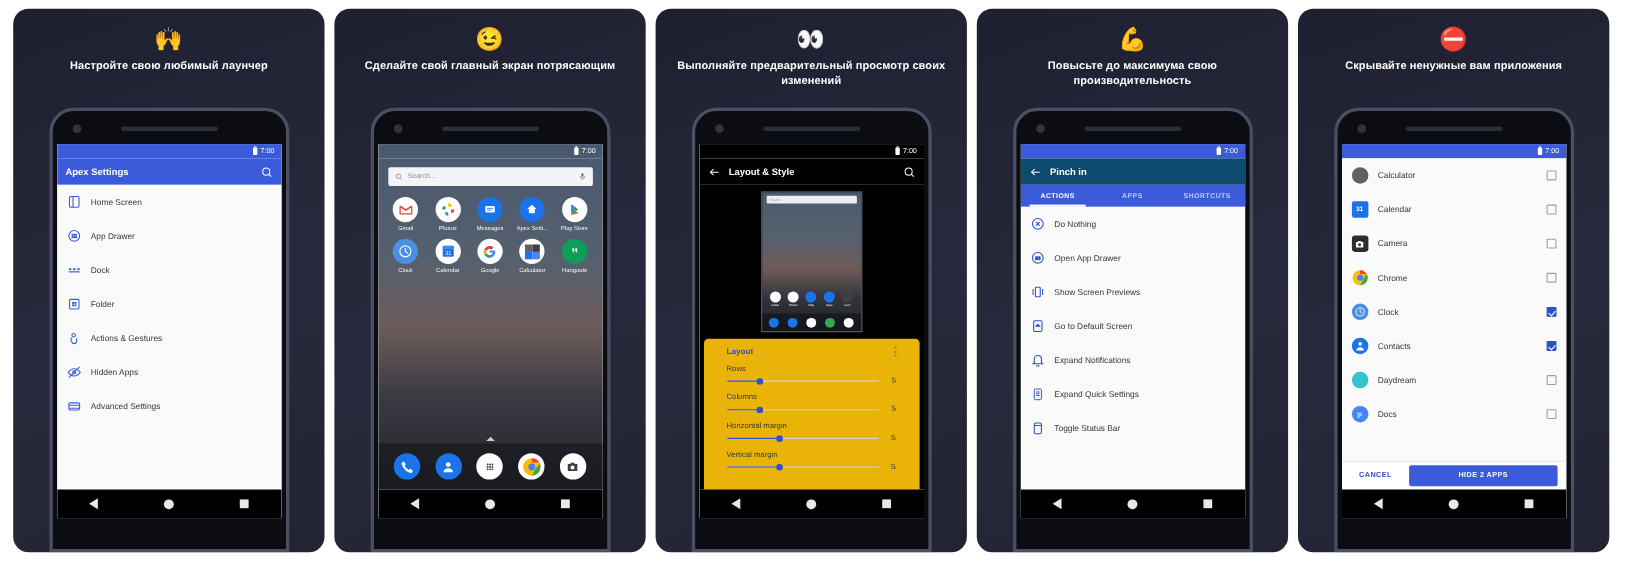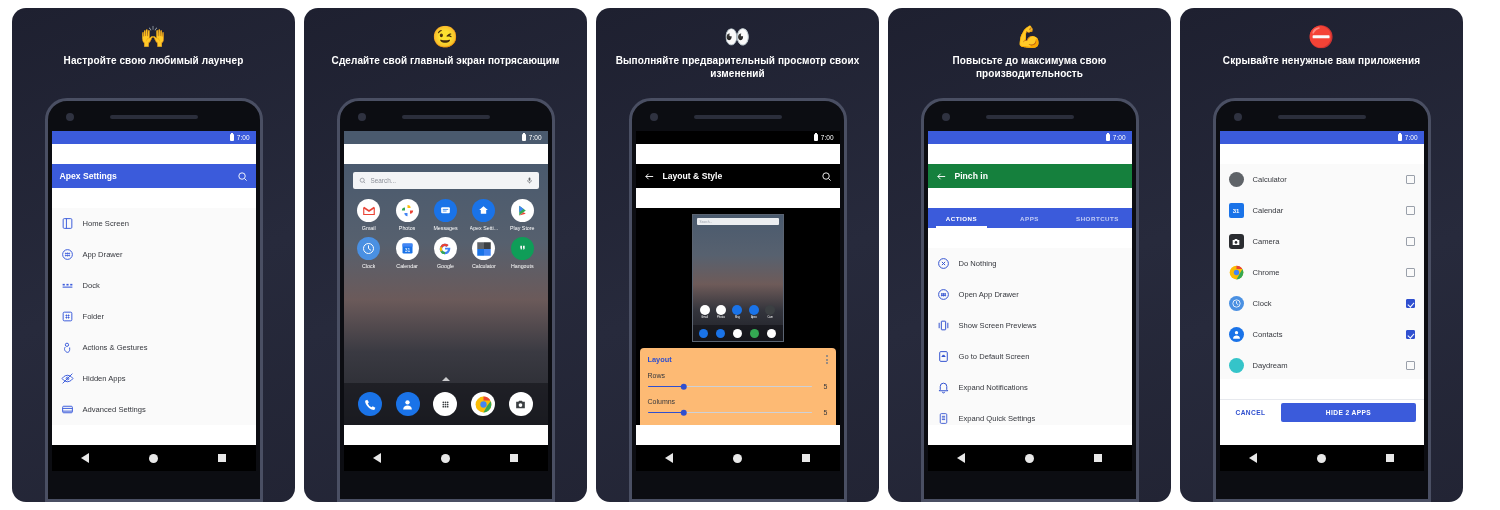--- a/index.html
+++ b/index.html
@@ -34,21 +34,21 @@
     border: 3px solid #4a4f63;
     border-top-left-radius: 22px; border-top-right-radius: 22px;
     padding: 4px 4px 0; overflow: hidden;
   }
   .phone-top { height: 26px; position: relative; }
   .cam { position: absolute; left: 14px; top: 8px; width: 8px; height: 8px;
          border-radius: 50%; background: #2f3240; }
   .speaker { position: absolute; left: 50%; transform: translateX(-50%); top: 10px;
              width: 88px; height: 4px; border-radius: 2px; background: #2b2e3b; }
   .screen { height: 340px; background: #fff; overflow: hidden; position: relative;
-            display: flex; flex-direction: column; gap: 20px; }
+            display: flex; flex-direction: column; }
   .navbar { height: 26px; background: #000; display: flex; align-items: center;
             justify-content: space-around; }
   .nv-back { width: 0; height: 0; border-top: 5px solid transparent;
              border-bottom: 5px solid transparent; border-right: 8px solid #e8e8e8; }
   .nv-home { width: 9px; height: 9px; border-radius: 50%; background: #e8e8e8; }
   .nv-rec { width: 8px; height: 8px; background: #e8e8e8; }
 
   .statusbar { height: 13px; display: flex; align-items: center; justify-content: flex-end;
                gap: 3px; padding-right: 6px; font-size: 6.5px; color: #fff; }
   .bat { width: 4px; height: 7px; background: #fff; border-radius: 1px; position: relative; }
@@ -99,21 +99,21 @@
             justify-content: space-around; padding: 0 4px; }
   .pv-ic { width: 10px; height: 10px; border-radius: 50%; display:flex;
            align-items:center; justify-content:center; }
   .pv-lbl { font-size: 2.6px; color: #fff; text-align: center; margin-top: 1px; }
   .pv-dock { position: absolute; bottom: 0; left: 0; right: 0; height: 16px;
              background: rgba(16,17,22,.6); display:flex; align-items:center;
              justify-content: space-around; padding: 0 3px; }
   .pv-dic { width: 9px; height: 9px; border-radius: 50%; }
 
   .sheet { position: absolute; left: 4px; right: 4px; bottom: 0; top: 140px;
-           background: #fdba74; border-radius: 4px 4px 0 0; padding: 7px 8px 0; }
+           background: #eab308; border-radius: 4px 4px 0 0; padding: 7px 21px 0; }
   .sheet-hd { display: flex; align-items: center; }
   .sheet-title { font-size: 7.4px; font-weight: bold; color: #2f4fcf; flex: 1; }
   .dots { display:flex; flex-direction: column; gap: 1.5px; }
   .dots i { width: 2px; height: 2px; background: #7a7d85; border-radius: 50%; display:block; }
   .sl-label { font-size: 7px; color: #35373d; margin-top: 8px; }
   .sl-wrap { display: flex; align-items: center; gap: 8px; margin-top: 4px; }
   .track { flex: 1; height: 1.5px; background: #cdd1d8; position: relative; border-radius: 1px; }
   .fill { position: absolute; left: 0; top: 0; bottom: 0; background: #2f4fcf; border-radius: 1px; }
   .knob { position: absolute; top: 50%; width: 6.5px; height: 6.5px; border-radius: 50%;
           background: #2f4fcf; transform: translate(-50%,-50%); }
@@ -530,21 +530,21 @@
     <div class="phone">
       <div class="phone-top">
         <div class="cam"></div>
         <div class="speaker"></div>
       </div>
       <div class="screen">
         <div class="statusbar" style="background:#3b5bdb">
           <div class="bat"></div>
           <span>7:00</span>
         </div>
-        <div class="appbar" style="background:#15803d">
+        <div class="appbar" style="background:#0c4a6e">
           <svg class="ic" viewBox="0 0 24 24" fill="none" stroke="#fff" stroke-width="2">
               <line x1="20" y1="12" x2="4" y2="12"></line>
               <polyline points="10,6 4,12 10,18"></polyline>
             </svg>
           <div class="appbar-title">Pinch in</div>
         </div>
         <div class="tabs" style="background:#3b5bdb">
           <div class="tab active">ACTIONS</div>
           <div class="tab">APPS</div>
           <div class="tab">SHORTCUTS</div>

